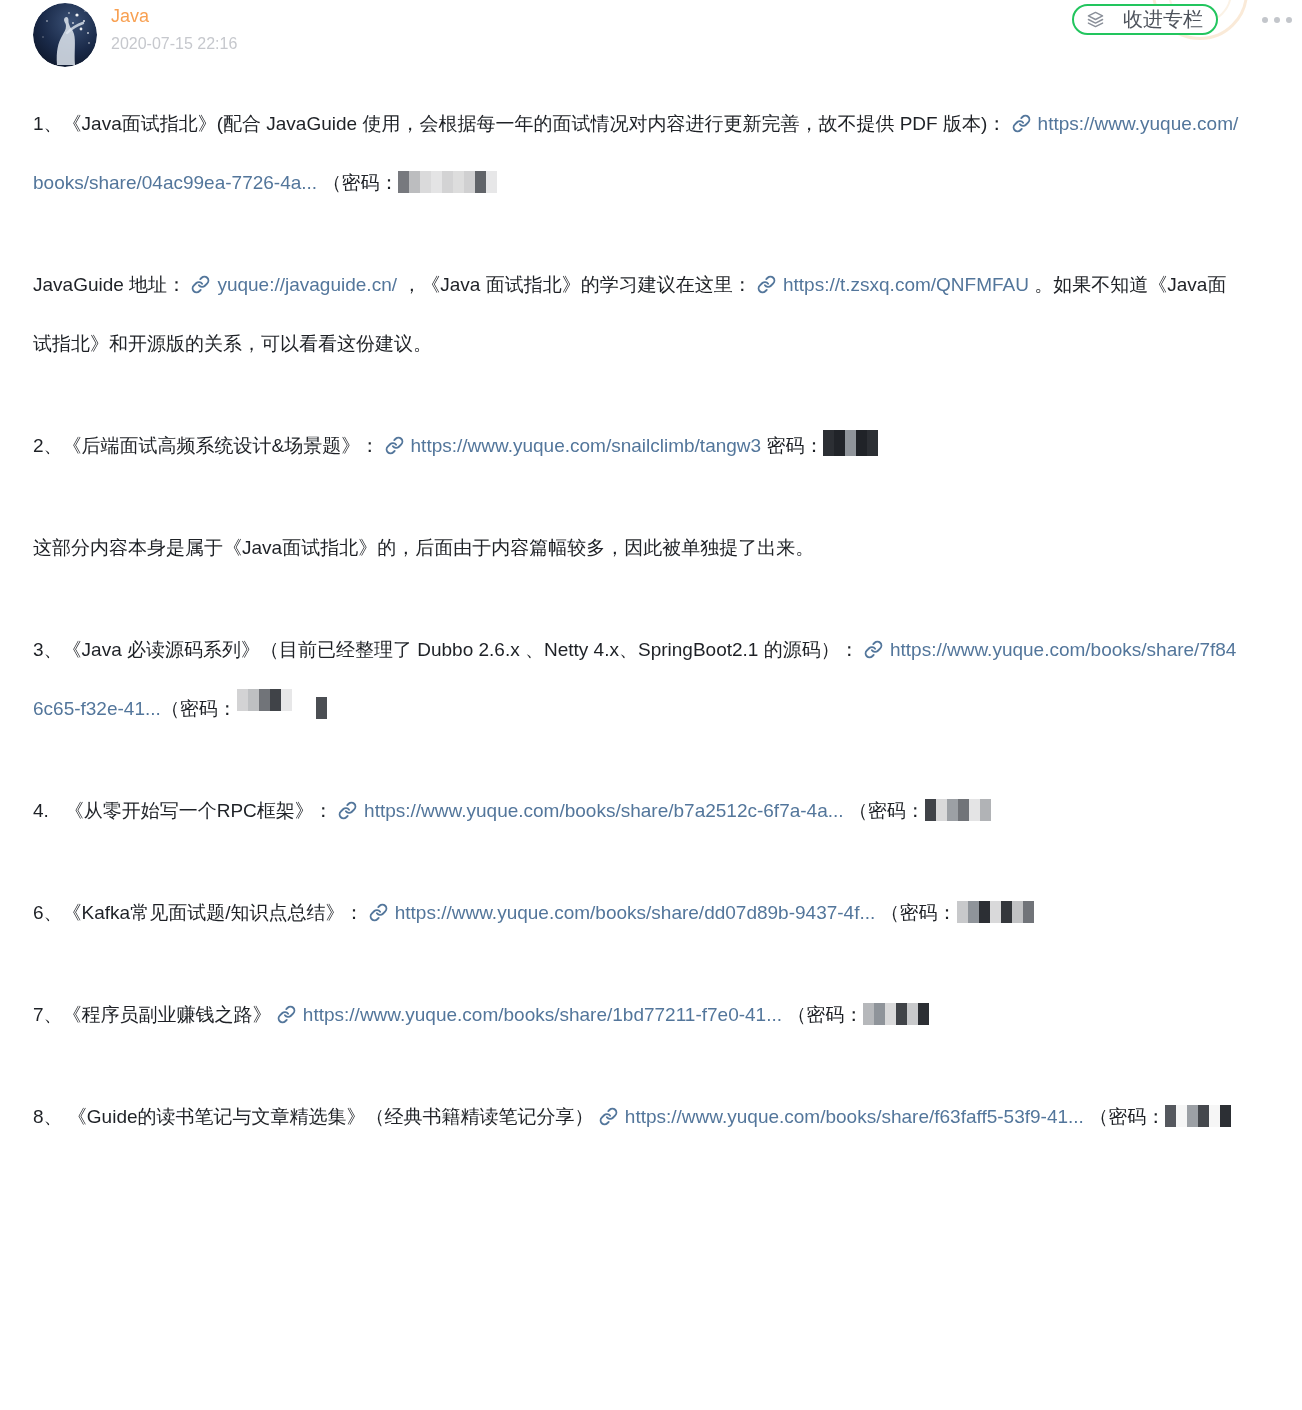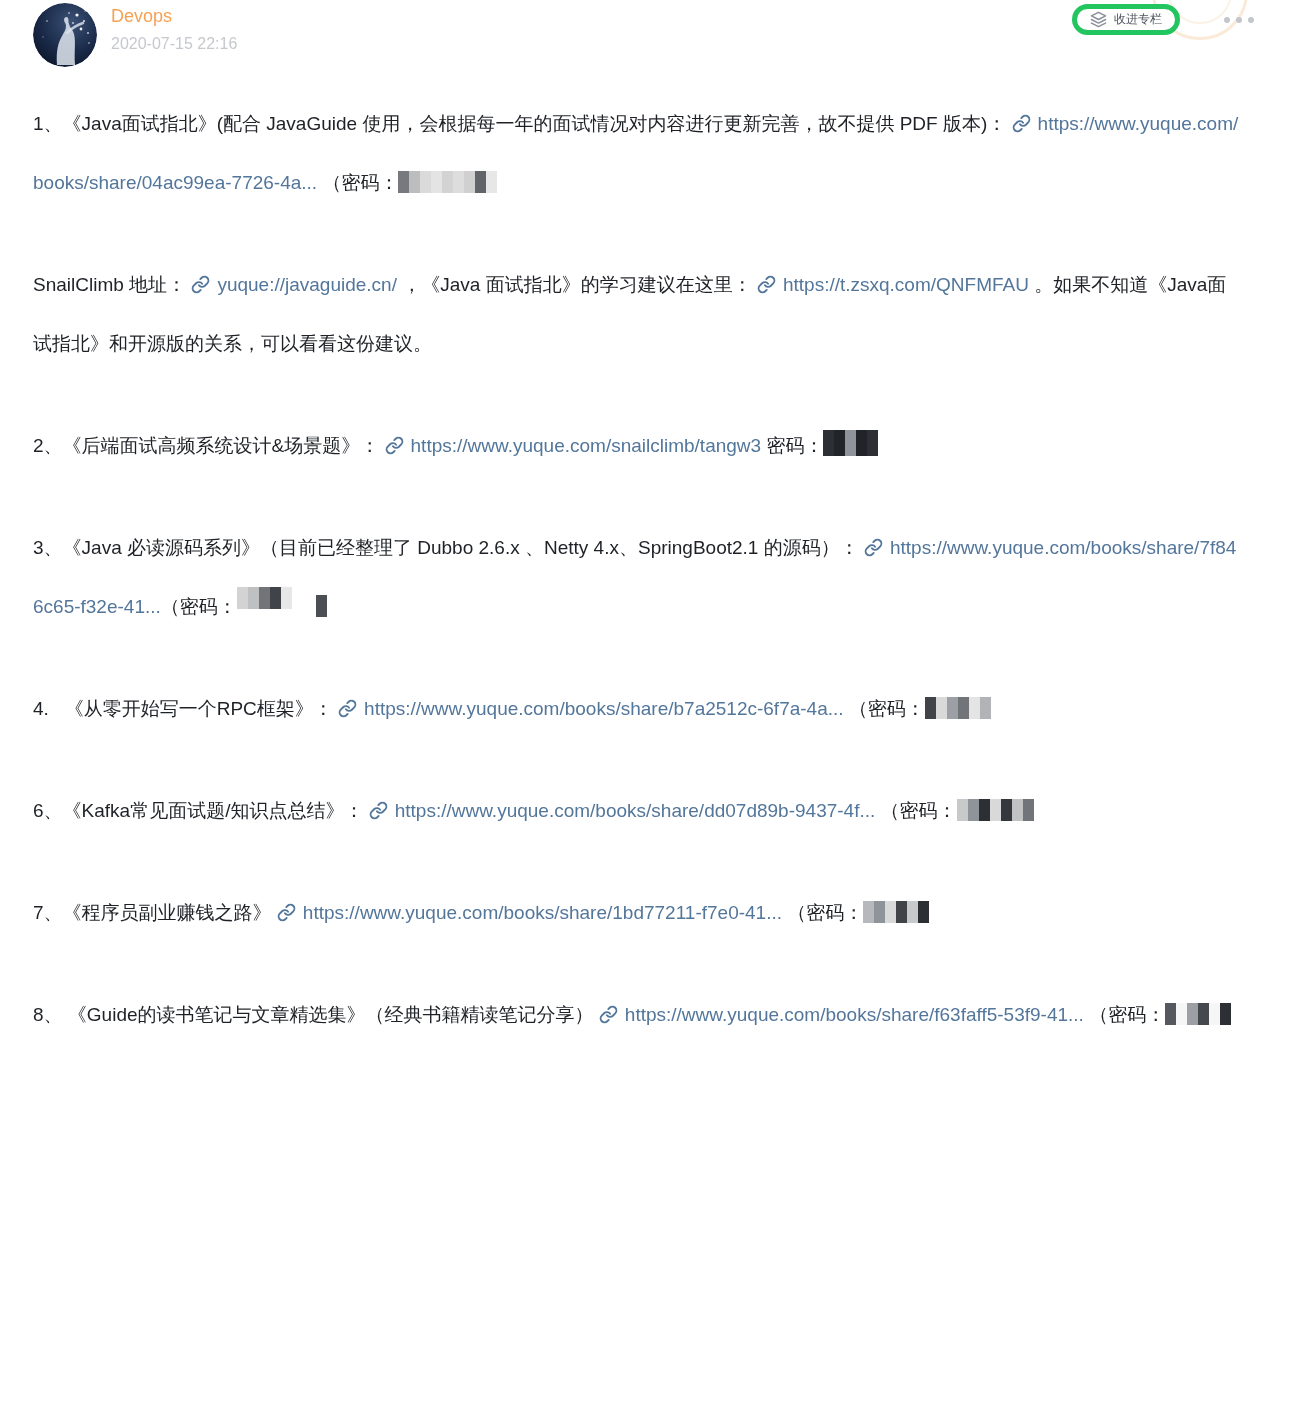--- a/index.html
+++ b/index.html
@@ -33,24 +33,24 @@
   .deco-circle{
     position:absolute;left:1152px;top:-56px;width:96px;height:96px;
     border:3px solid #f8e3cb;border-radius:50%;opacity:.75;z-index:0;
   }
   .deco-circle2{
     position:absolute;left:1168px;top:-40px;width:64px;height:64px;
     border:2px solid #f9e9d6;border-radius:50%;opacity:.6;z-index:0;
   }
   .collect-btn{
     position:relative;z-index:1;
-    display:inline-flex;align-items:center;gap:7px;
-    background:#fff;border:5px solid #22c55e;border-radius:16px;
+    display:inline-flex;align-items:center;gap:19px;
+    background:#fff;border:2px solid #22c55e;border-radius:16px;
     height:31px;padding:0 13px;
-    font-size:12px;color:var(--btn-text);
+    font-size:20px;color:var(--btn-text);
     cursor:pointer;white-space:nowrap;
     font-family:inherit;
   }
   .more-btn{
     position:relative;z-index:1;
     display:inline-flex;gap:6px;align-items:center;
     margin-left:42px;padding:6px 2px;border:none;background:transparent;cursor:pointer;
   }
   .more-btn i{width:6px;height:6px;border-radius:50%;background:#c3c6cb;display:block;}
   
@@ -102,21 +102,21 @@
         <circle cx="40" cy="20" r="1.0" opacity="0.7"></circle>
         <circle cx="36" cy="10" r="0.9" opacity="0.6"></circle>
         <circle cx="56" cy="40" r="0.9" opacity="0.5"></circle>
         <circle cx="14" cy="18" r="0.9" opacity="0.5"></circle>
         <circle cx="10" cy="34" r="0.8" opacity="0.4"></circle>
         <circle cx="52" cy="8" r="0.8" opacity="0.6"></circle>
       </g>
     </svg>
   </div>
   <div class="user-meta">
-    <div class="user-name">Devops</div>
+    <div class="user-name">Java</div>
     <div class="post-date">2020-07-15 22:16</div>
   </div>
   <div class="deco-circle"></div>
   <div class="deco-circle2"></div>
   <div class="header-actions">
     <button class="collect-btn">
       <span style="display:inline-flex;">
         <svg viewBox="0 0 24 24" width="17" height="17" fill="none" stroke="#8a8f99" stroke-width="2" stroke-linecap="round" stroke-linejoin="round">
           <polygon points="12 2 2 7 12 12 22 7 12 2"></polygon>
           <polyline points="2 17 12 22 22 17"></polyline>
@@ -131,31 +131,32 @@
         <i></i>
     </button>
   </div>
 </div>
 
 <div class="content" id="content">
     <p><span>1、《Java面试指北》(配合 JavaGuide 使用，会根据每一年的面试情况对内容进行更新完善，故不提供 PDF 版本)： </span><a class="link"><svg viewBox="0 0 24 24" width="19" height="19" fill="none" stroke="currentColor" stroke-width="2.4" stroke-linecap="round" stroke-linejoin="round">
           <path d="M10 13a5 5 0 0 0 7.54.54l3-3a5 5 0 0 0-7.07-7.07l-1.72 1.71"></path>
           <path d="M14 11a5 5 0 0 0-7.54-.54l-3 3a5 5 0 0 0 7.07 7.07l1.71-1.71"></path>
         </svg><span>https://www.yuque.com/books/share/04ac99ea-7726-4a...</span></a><span> （密码：</span><span class="mosaic"><i style="background: rgb(119, 121, 126);"></i><i style="background: rgb(188, 189, 191);"></i><i style="background: rgb(218, 218, 219);"></i><i style="background: rgb(228, 228, 229);"></i><i style="background: rgb(211, 211, 212);"></i><i style="background: rgb(221, 221, 221);"></i><i style="background: rgb(208, 208, 209);"></i><i style="background: rgb(97, 100, 105);"></i><i style="background: rgb(231, 231, 232);"></i></span></p>
-    <p><span>SnailClimb 地址： </span><a class="link"><svg viewBox="0 0 24 24" width="19" height="19" fill="none" stroke="currentColor" stroke-width="2.4" stroke-linecap="round" stroke-linejoin="round">
+    <p><span>JavaGuide 地址： </span><a class="link"><svg viewBox="0 0 24 24" width="19" height="19" fill="none" stroke="currentColor" stroke-width="2.4" stroke-linecap="round" stroke-linejoin="round">
           <path d="M10 13a5 5 0 0 0 7.54.54l3-3a5 5 0 0 0-7.07-7.07l-1.72 1.71"></path>
           <path d="M14 11a5 5 0 0 0-7.54-.54l-3 3a5 5 0 0 0 7.07 7.07l1.71-1.71"></path>
         </svg><span>yuque://javaguide.cn/</span></a><span> ，《Java 面试指北》的学习建议在这里： </span><a class="link"><svg viewBox="0 0 24 24" width="19" height="19" fill="none" stroke="currentColor" stroke-width="2.4" stroke-linecap="round" stroke-linejoin="round">
           <path d="M10 13a5 5 0 0 0 7.54.54l3-3a5 5 0 0 0-7.07-7.07l-1.72 1.71"></path>
           <path d="M14 11a5 5 0 0 0-7.54-.54l-3 3a5 5 0 0 0 7.07 7.07l1.71-1.71"></path>
         </svg><span>https://t.zsxq.com/QNFMFAU</span></a><span> 。如果不知道《Java面试指北》和开源版的关系，可以看看这份建议。</span></p>
     <p><span>2、《后端面试高频系统设计&amp;场景题》： </span><a class="link"><svg viewBox="0 0 24 24" width="19" height="19" fill="none" stroke="currentColor" stroke-width="2.4" stroke-linecap="round" stroke-linejoin="round">
           <path d="M10 13a5 5 0 0 0 7.54.54l3-3a5 5 0 0 0-7.07-7.07l-1.72 1.71"></path>
           <path d="M14 11a5 5 0 0 0-7.54-.54l-3 3a5 5 0 0 0 7.07 7.07l1.71-1.71"></path>
         </svg><span>https://www.yuque.com/snailclimb/tangw3</span></a><span> 密码：</span><span class="mosaic tall"><i style="background: rgb(44, 47, 52);"></i><i style="background: rgb(33, 36, 41);"></i><i style="background: rgb(143, 148, 154);"></i><i style="background: rgb(32, 35, 40);"></i><i style="background: rgb(44, 47, 52);"></i></span></p>
+    <p><span>这部分内容本身是属于《Java面试指北》的，后面由于内容篇幅较多，因此被单独提了出来。</span></p>
     <p><span>3、《Java 必读源码系列》（目前已经整理了 Dubbo 2.6.x 、Netty 4.x、SpringBoot2.1 的源码）： </span><a class="link"><svg viewBox="0 0 24 24" width="19" height="19" fill="none" stroke="currentColor" stroke-width="2.4" stroke-linecap="round" stroke-linejoin="round">
           <path d="M10 13a5 5 0 0 0 7.54.54l3-3a5 5 0 0 0-7.07-7.07l-1.72 1.71"></path>
           <path d="M14 11a5 5 0 0 0-7.54-.54l-3 3a5 5 0 0 0 7.07 7.07l1.71-1.71"></path>
         </svg><span>https://www.yuque.com/books/share/7f846c65-f32e-41...</span></a><span>（密码：</span><span class="mosaic raised"><i style="background: rgb(211, 211, 212);"></i><i style="background: rgb(190, 192, 194);"></i><i style="background: rgb(113, 116, 121);"></i><i style="background: rgb(64, 67, 72);"></i><i style="background: rgb(231, 231, 232);"></i></span><span>　 </span><span class="mosaic"><i style="background: rgb(75, 78, 83);"></i></span></p>
     <p><span>4.   《从零开始写一个RPC框架》： </span><a class="link"><svg viewBox="0 0 24 24" width="19" height="19" fill="none" stroke="currentColor" stroke-width="2.4" stroke-linecap="round" stroke-linejoin="round">
           <path d="M10 13a5 5 0 0 0 7.54.54l3-3a5 5 0 0 0-7.07-7.07l-1.72 1.71"></path>
           <path d="M14 11a5 5 0 0 0-7.54-.54l-3 3a5 5 0 0 0 7.07 7.07l1.71-1.71"></path>
         </svg><span>https://www.yuque.com/books/share/b7a2512c-6f7a-4a...</span></a><span> （密码：</span><span class="mosaic"><i style="background: rgb(64, 67, 72);"></i><i style="background: rgb(217, 217, 218);"></i><i style="background: rgb(156, 160, 165);"></i><i style="background: rgb(113, 116, 121);"></i><i style="background: rgb(228, 228, 229);"></i><i style="background: rgb(177, 179, 182);"></i></span></p>
     <p><span>6、《Kafka常见面试题/知识点总结》： </span><a class="link"><svg viewBox="0 0 24 24" width="19" height="19" fill="none" stroke="currentColor" stroke-width="2.4" stroke-linecap="round" stroke-linejoin="round">
           <path d="M10 13a5 5 0 0 0 7.54.54l3-3a5 5 0 0 0-7.07-7.07l-1.72 1.71"></path>

